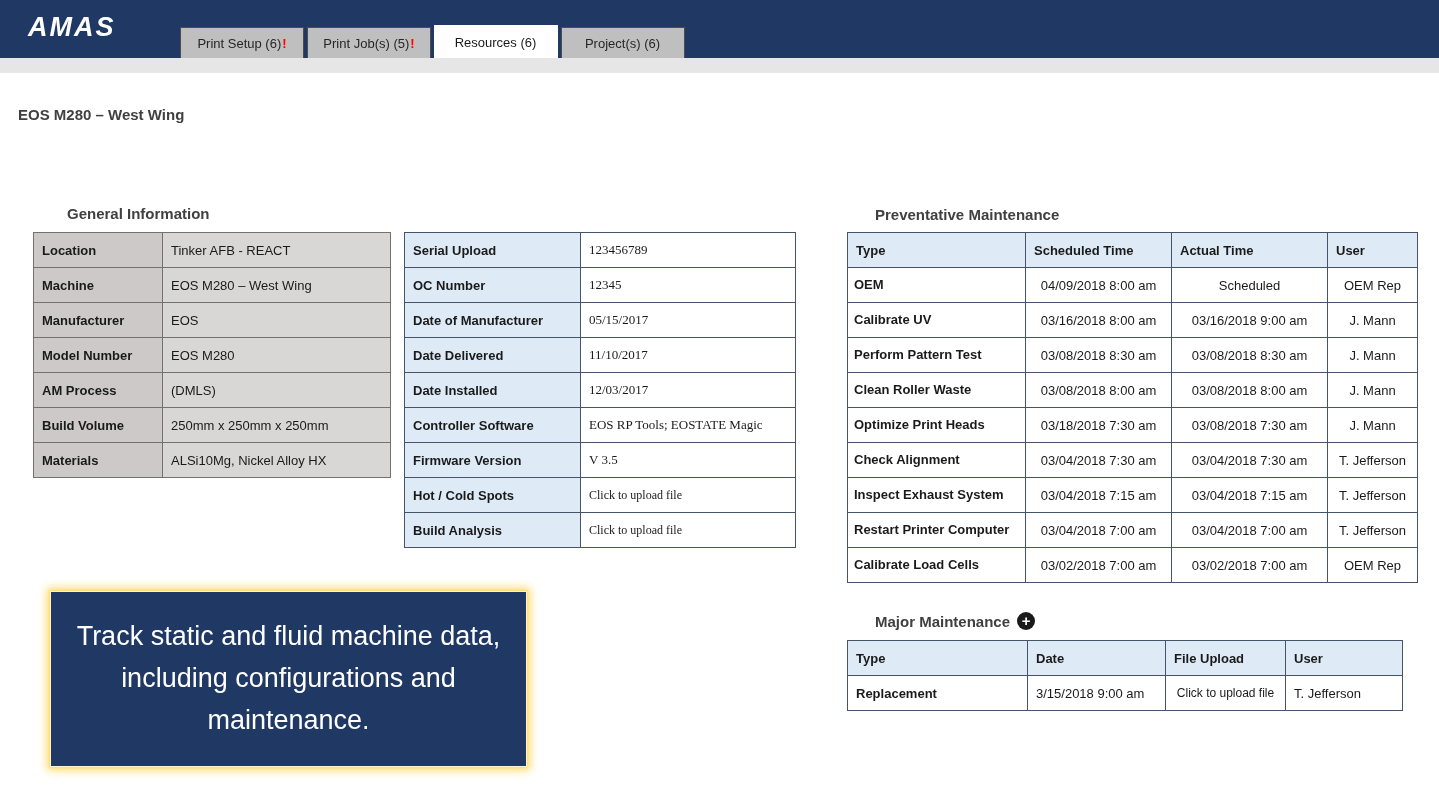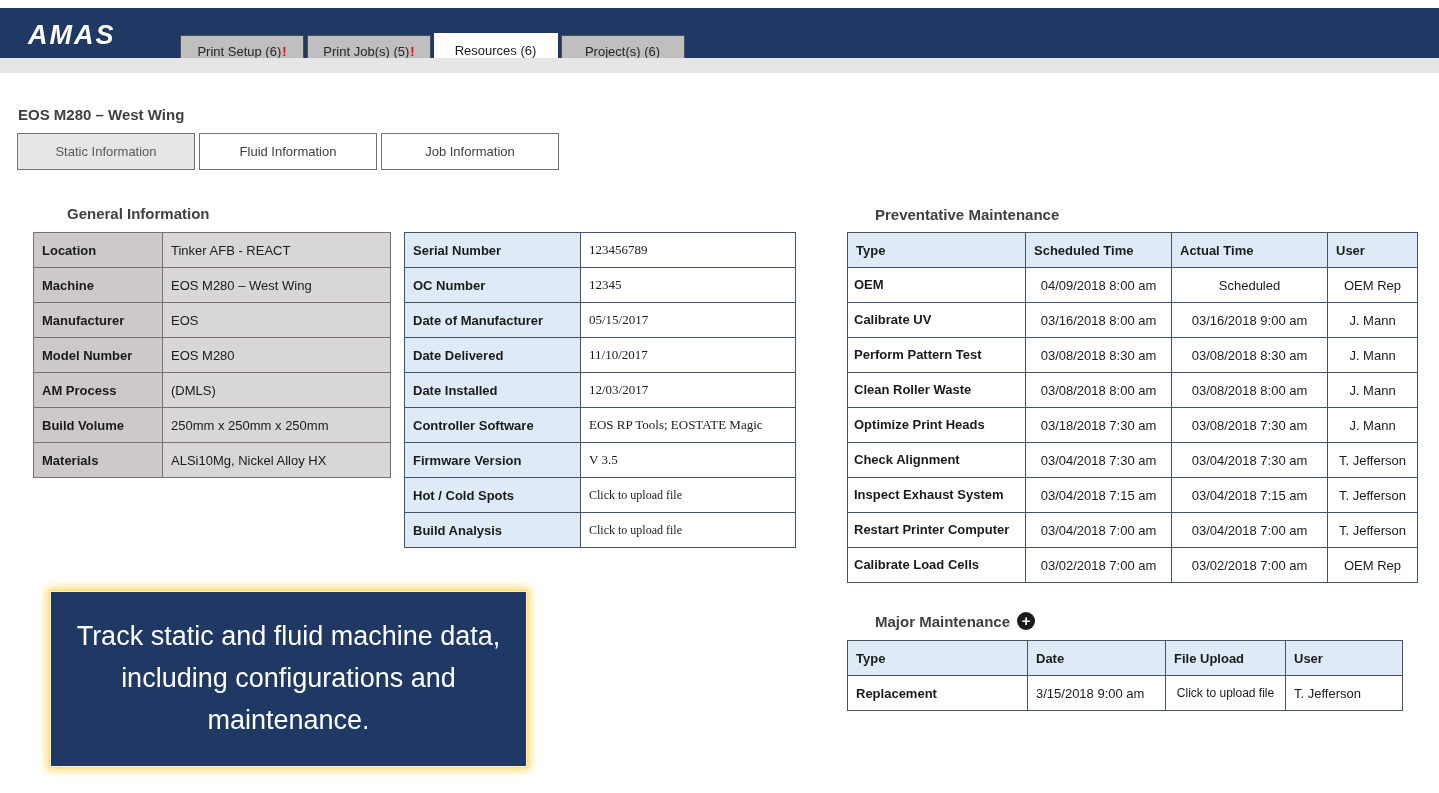--- a/index.html
+++ b/index.html
@@ -8,21 +8,21 @@
     position: relative;
     width: 1439px; height: 793px;
     background: #ffffff;
     font-family: "Liberation Sans", sans-serif;
     color: #1a1a1a;
     overflow: hidden;
   }
 
   
   .topbar {
-    position: absolute; left:0; top:8px;
+    position: absolute; left:0; top:0;
     width:1439px; height:58px;
     background:#1F3864;
   }
   .logo {
     position:absolute; left:28px; top:12px;
     color:#ffffff; font-size:27px; font-weight:bold;
     font-style:italic; letter-spacing:2px;
   }
   .top-tabs {
     position:absolute; left:180px; top:0; height:58px;
@@ -156,25 +156,20 @@
       </div>
       <div class="top-tab">
         <span>Project(s) (6)</span>
           <span class="alert"></span>
       </div>
     </div>
   </div>
   <div class="gray-strip"></div>
 
   <div class="page-title">EOS M280 – West Wing</div>
-  <div class="view-tabs">
-    <div class="view-tab active">Static Information</div>
-    <div class="view-tab">Fluid Information</div>
-    <div class="view-tab">Job Information</div>
-  </div>
 
   <div class="section-heading" id="gi-heading">General Information</div>
 
   <table class="tbl" id="gen-left">
     <tbody>
         <tr>
           <td>Location</td>
           <td>Tinker AFB - REACT</td>
         </tr>
         <tr>
@@ -200,21 +195,21 @@
         <tr>
           <td>Materials</td>
           <td>ALSi10Mg, Nickel Alloy HX</td>
         </tr>
       </tbody>
   </table>
 
   <table class="tbl" id="gen-right">
     <tbody>
         <tr>
-          <td>Serial Number</td>
+          <td>Serial Upload</td>
           <td>123456789</td>
         </tr>
         <tr>
           <td>OC Number</td>
           <td>12345</td>
         </tr>
         <tr>
           <td>Date of Manufacturer</td>
           <td>05/15/2017</td>
         </tr>

